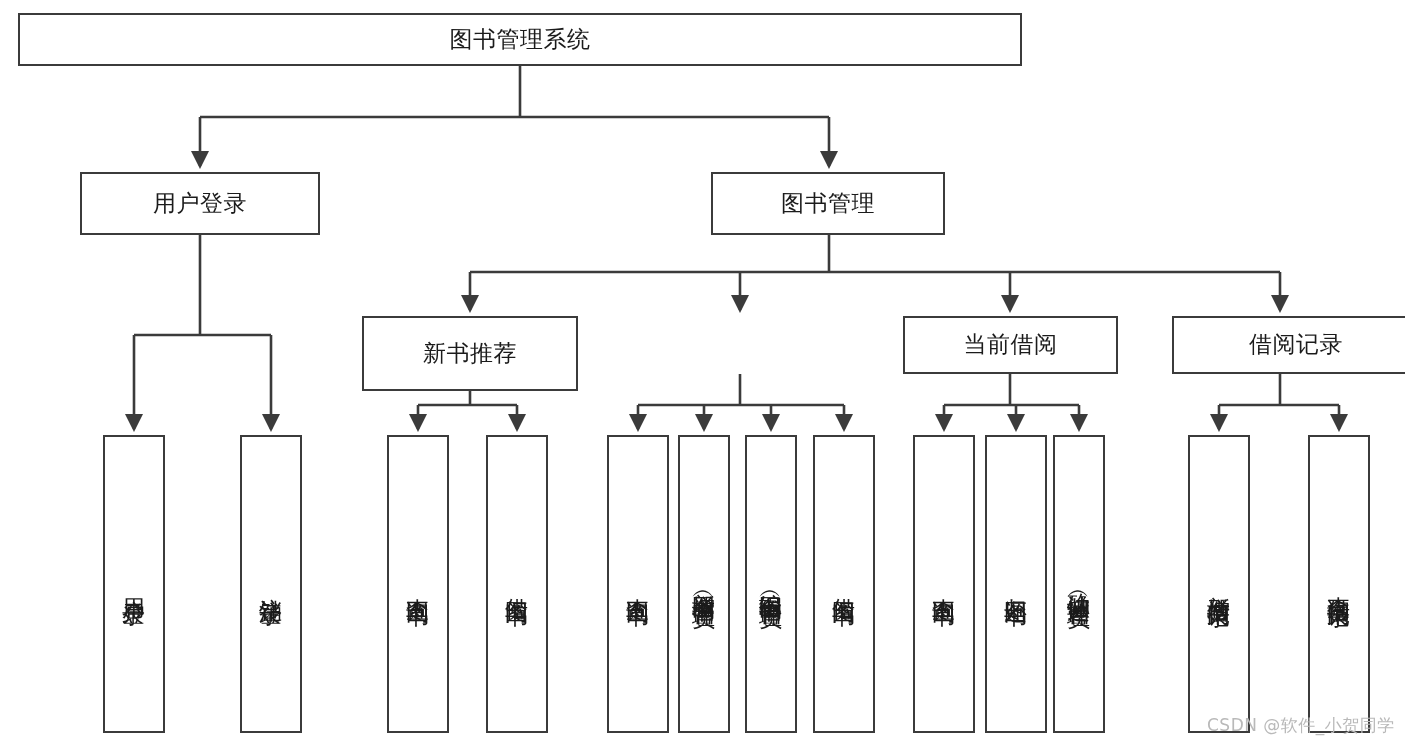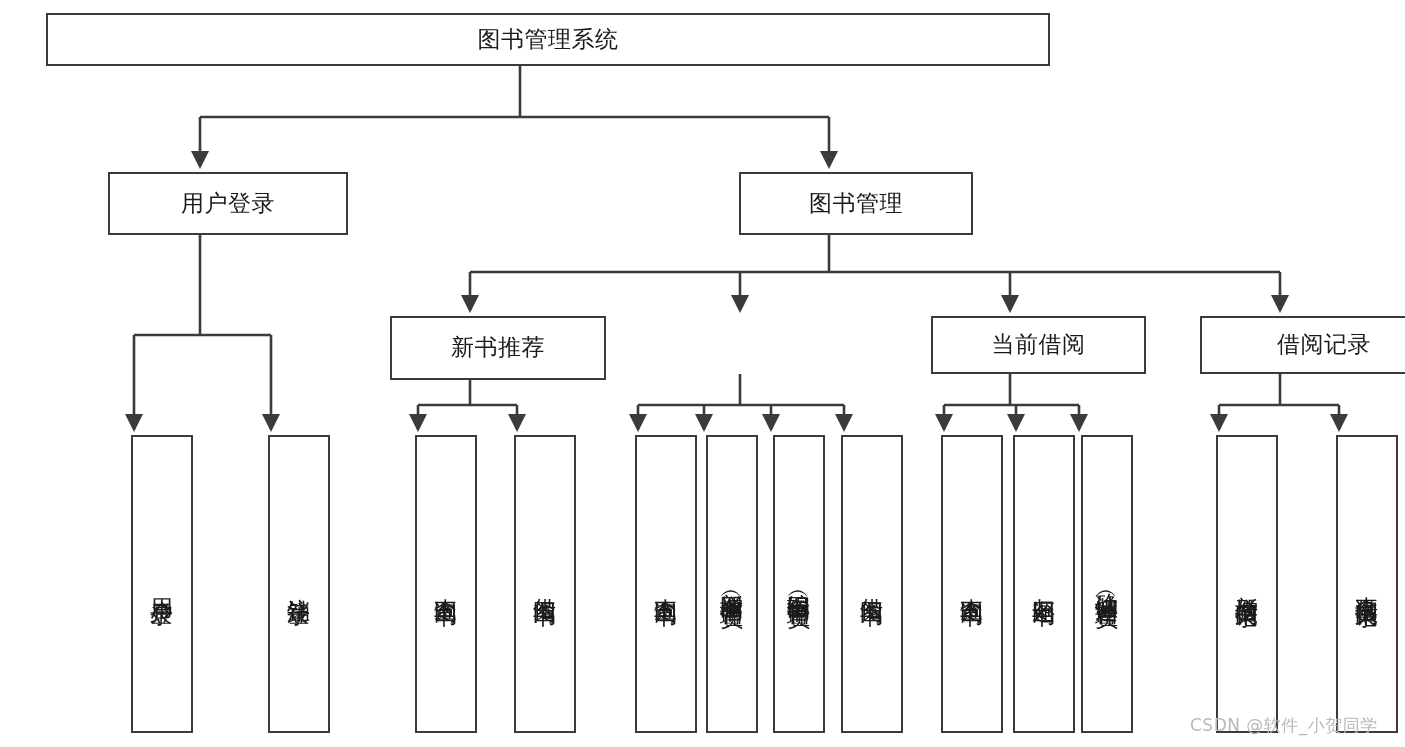--- a/index.html
+++ b/index.html
@@ -28,21 +28,20 @@
   }
   .node {
     position: absolute;
     box-sizing: border-box;
     background: #ffffff;
     border: 2.5px solid #3b3b3b;
     display: flex;
     align-items: center;
     justify-content: center;
     color: #1b1b1b;
-    margin-left: 28px;
   }
   .node.horizontal {
     font-size: 23px;
     letter-spacing: 0.5px;
     line-height: 1.1;
   }
   .node.vertical {
     align-items: center;
     justify-content: center;
     padding: 4px 0;
@@ -123,21 +122,21 @@
     <span>图书管理系统</span>
   </div>
 
   <div class="node horizontal" style="left:80px; top:172px; width:240px; height:63px;">
     <span>用户登录</span>
   </div>
   <div class="node horizontal" style="left:711px; top:172px; width:234px; height:63px;">
     <span>图书管理</span>
   </div>
 
-  <div class="node horizontal" style="left:362px; top:316px; width:216px; height:64px;">
+  <div class="node horizontal" style="left:362px; top:316px; width:216px; height:75px;">
     <span>新书推荐</span>
   </div>
   <div class="node horizontal" style="left:903px; top:316px; width:215px; height:58px;">
     <span>当前借阅</span>
   </div>
   <div class="node horizontal" style="left:1172px; top:316px; width:248px; height:58px;">
     <span>借阅记录</span>
   </div>
 
   <div class="node vertical" style="left:103px; top:435px; width:62px; height:298px;">
@@ -177,15 +176,15 @@
     <span class="vtext">确认归还（管理员）</span>
   </div>
 
   <div class="node vertical" style="left:1188px; top:435px; width:62px; height:298px;">
     <span class="vtext">新增借阅记录</span>
   </div>
   <div class="node vertical" style="left:1308px; top:435px; width:62px; height:298px;">
     <span class="vtext">查询借阅记录</span>
   </div>
 
-  <div class="watermark" style="left:1190px; top:714px;">CSDN @软件_小贺同学</div>
+  <div class="watermark" style="left:1190px; top:714px;padding-left:17px;">CSDN @软件_小贺同学</div>
 
 </div>
 
 </body></html>

